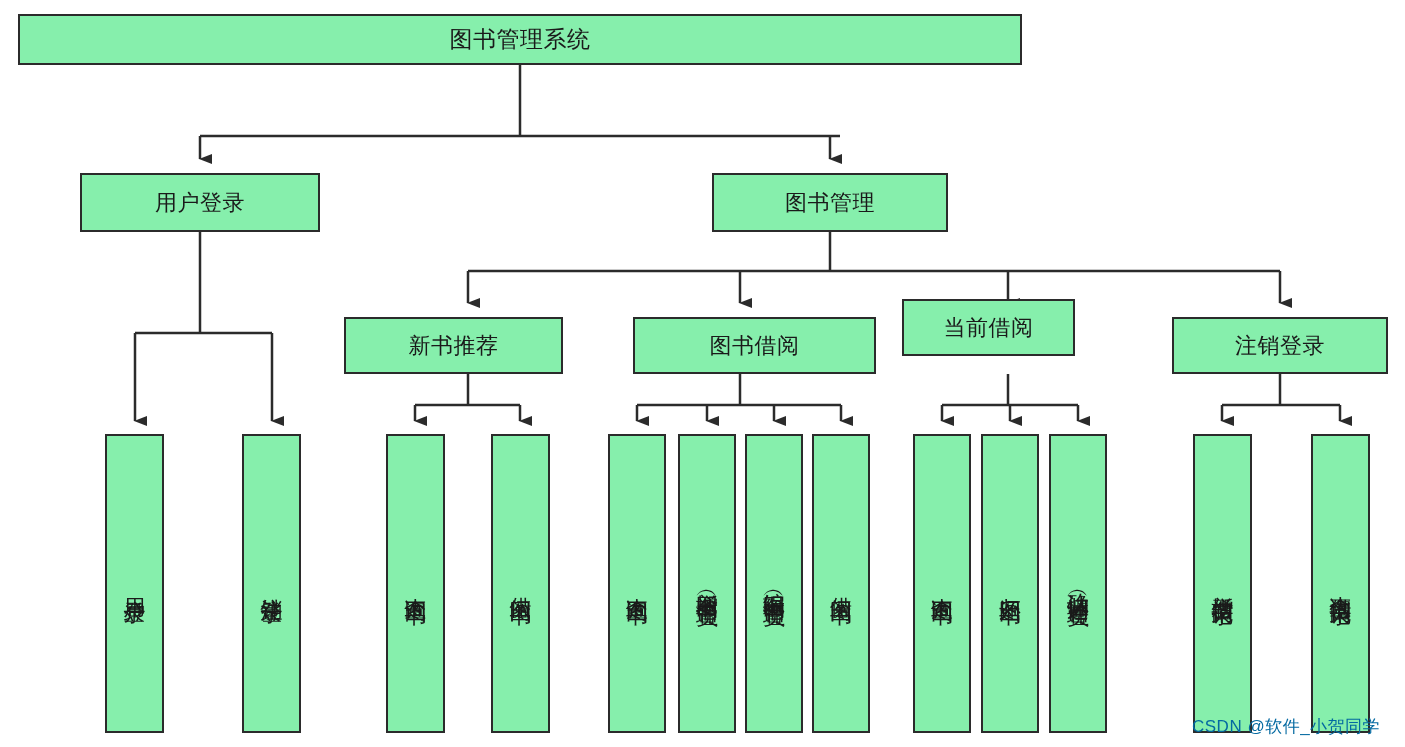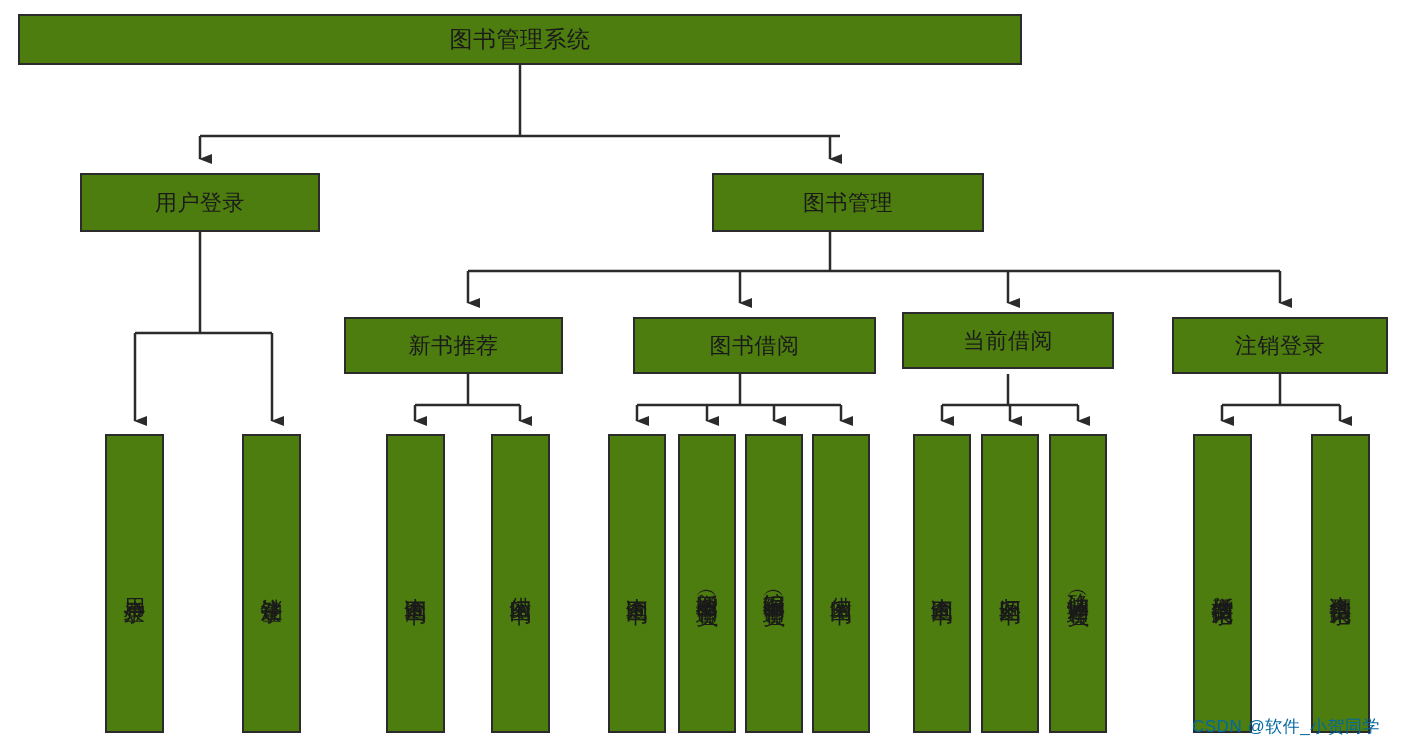--- a/index.html
+++ b/index.html
@@ -23,21 +23,21 @@
     left: 0;
     top: 0;
     width: 1405px;
     height: 747px;
     pointer-events: none;
   }
   .node {
     position: absolute;
     box-sizing: border-box;
     border: 2.5px solid #2b2b2b;
-    background: #4d7c0f;
+    background: #86efac;
     display: flex;
     align-items: center;
     justify-content: center;
     text-align: center;
     line-height: 1.18;
   }
   .node.h {
     font-size: 22px;
     letter-spacing: 0.5px;
   }
@@ -121,31 +121,31 @@
     </g>
   </svg>
 
   <div class="node h root" style="left:18px; top:14px; width:1004px; height:51px;">
     <span>图书管理系统</span>
   </div>
 
   <div class="node h" style="left:80px; top:173px; width:240px; height:59px;">
     <span>用户登录</span>
   </div>
-  <div class="node h" style="left:712px; top:173px; width:272px; height:59px;">
+  <div class="node h" style="left:712px; top:173px; width:236px; height:59px;">
     <span>图书管理</span>
   </div>
 
   <div class="node h" style="left:344px; top:317px; width:219px; height:57px;">
     <span>新书推荐</span>
   </div>
   <div class="node h" style="left:633px; top:317px; width:243px; height:57px;">
     <span>图书借阅</span>
   </div>
-  <div class="node h" style="left:902px; top:312px; width:212px; height:57px;">
+  <div class="node h" style="left:902px; top:299px; width:173px; height:57px;">
     <span>当前借阅</span>
   </div>
   <div class="node h" style="left:1172px; top:317px; width:216px; height:57px;">
     <span>注销登录</span>
   </div>
 
   <div class="node v" style="left:105px; top:434px; width:59px; height:299px;">
     <span class="vtext">用户登录</span>
   </div>
   <div class="node v" style="left:242px; top:434px; width:59px; height:299px;">

